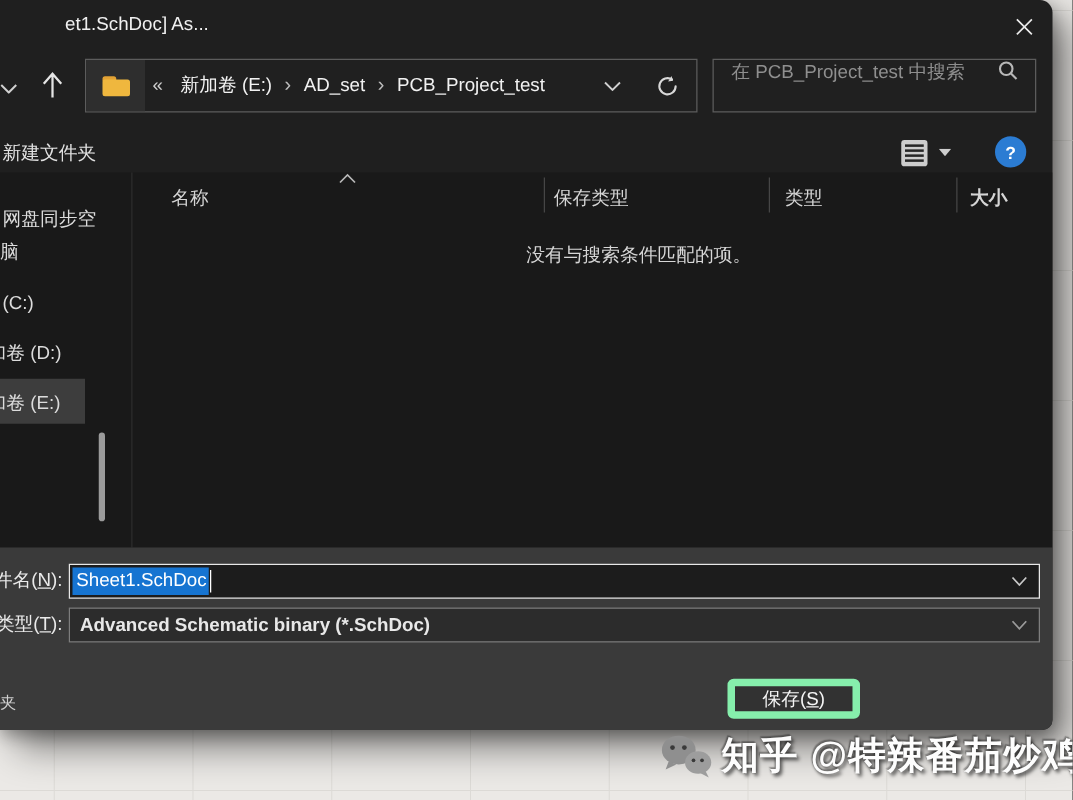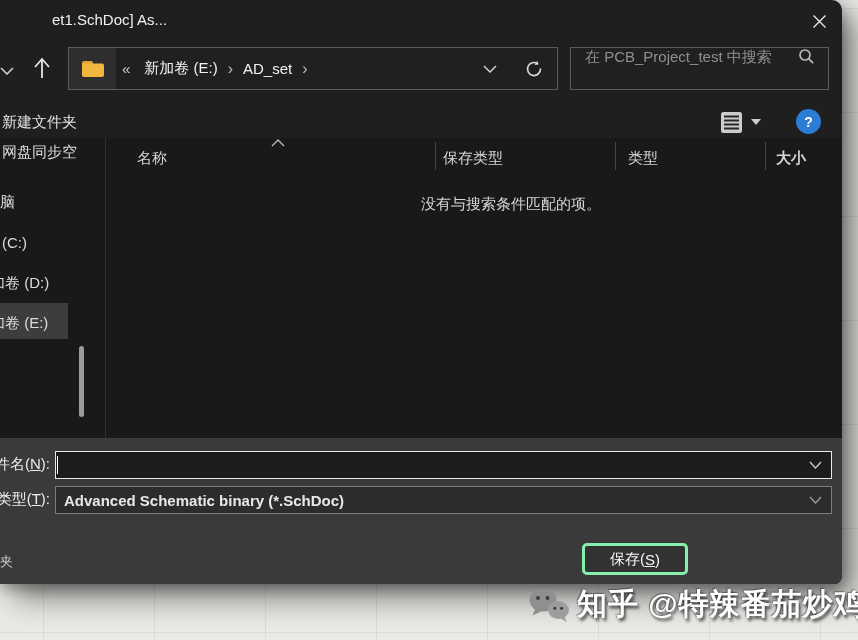--- a/index.html
+++ b/index.html
@@ -76,21 +76,21 @@
   }
   .fn-selection { background:#1674d1; color:#fff; padding:2px 2px 3px 3px; margin-left:2px; white-space:nowrap; }
   .text-caret { width:1px; height:18px; background:#fff; margin-left:1px; }
   .fld-chevron { position:absolute; right:9px; top:9px; }
   .ft-select {
     left:55px; top:48px; width:777px; height:28px; background:#2c2c2c;
     border:1px solid #7d7d7d; display:flex; align-items:center; cursor:pointer;
   }
   .ft-value { padding-left:8px; color:#e8e8e8; white-space:nowrap;font-weight:bold; }
   .btn {
-    top:105px; width:106px; height:32px; border:3px solid #86efac; border-radius:5px;
+    top:105px; width:106px; height:32px; border:6px solid #86efac; border-radius:5px;
     background:#323232; color:#f5f5f5; display:flex; align-items:center; justify-content:center;
     cursor:pointer; white-space:nowrap;
   }
   .btn-save { left:582px; } .btn-cancel { left:706px; }
   .hidden-frag { left:0; top:115px; font-size:13px; color:#cfcfcf; white-space:nowrap; }
   
   .watermark { position:absolute; left:528px; top:584px; display:flex; align-items:center; gap:7px; z-index:10; pointer-events:none; }
   .wm-text {
     font-size:30px; font-weight:bold; color:#fdfdfd; letter-spacing:1px; white-space:nowrap;
     text-shadow:2px 3px 3px rgba(0,0,0,.6), 0 0 2px rgba(0,0,0,.45), -1px -1px 1px rgba(0,0,0,.3);
@@ -133,20 +133,21 @@
           <path d="M1 4 a2 2 0 0 1 2-2 h7 a2 2 0 0 1 2 2 v2 h-11 z" fill="#e2a234"></path>
           <rect x="1" y="4.5" width="22" height="13.5" rx="2" fill="#efb73e"></rect>
         </svg>
       </span>
     </div>
     <span class="guillemet">«</span>
     <span class="crumb">新加卷 (E:)</span>
     <span class="crumb-sep">›</span>
     <span class="crumb">AD_set</span>
     <span class="crumb-sep">›</span>
+    <span class="crumb">PCB_Project_test</span>
     <span class="bc-spacer"></span>
     <span class="bc-chevron">
       <svg width="14" height="8" viewBox="0 0 14 8">
           <path d="M1 1 L7 7 L13 1" fill="none" stroke="#cfcfcf" stroke-width="1.5"></path>
         </svg>
     </span>
     <span class="refresh-btn">
       <svg width="18" height="18" viewBox="0 0 18 18">
         <path d="M15.5 9 A6.5 6.5 0 1 1 12.6 3.6" fill="none" stroke="#d8d8d8" stroke-width="1.7" stroke-linecap="round"></path>
         <path d="M12.2 0.8 L13.4 4.6 L9.5 5.1 Z" fill="#d8d8d8"></path>
@@ -183,21 +184,21 @@
         </svg>
     </span>
   </div>
   <div class="abs help-btn">
     <span>?</span>
   </div>
 
   <div class="abs browser">
     <div class="abs side-hl"></div>
 
-    <div class="abs side-item" style="left:2px; top:4px;">网盘同步空</div>
+    <div class="abs side-item" style="left:2px; top:28px;">网盘同步空</div>
     <div class="abs side-item" style="left:0; top:54px;">脑</div>
     <div class="abs side-item" style="left:2px; top:95px;">(C:)</div>
     <div class="abs side-item" style="left:-10px; top:135px;">加卷 (D:)</div>
     <div class="abs side-item" style="left:-10px; top:175px;">加卷 (E:)</div>
 
     <div class="abs v-scroll"></div>
     <div class="abs v-divider"></div>
 
     <div class="abs sort-caret">
       <svg width="16" height="9" viewBox="0 0 16 9">
@@ -213,20 +214,21 @@
     <div class="abs col-header col-size">大小</div>
 
     <div class="abs empty-msg">没有与搜索条件匹配的项。</div>
 
     <div class="abs h-scroll"></div>
   </div>
 
   <div class="abs panel">
     <div class="abs fld-label fn-label"><span>文件名(</span><span class="u">N</span><span>):</span></div>
     <div class="abs fn-input">
+      <span class="fn-selection">Sheet1.SchDoc</span>
       <span class="text-caret"></span>
       <span class="fld-chevron">
         <svg width="13" height="8" viewBox="0 0 13 8">
             <path d="M1 1 L6.5 7 L12 1" fill="none" stroke="#c8c8c8" stroke-width="1.4"></path>
           </svg>
       </span>
     </div>
 
     <div class="abs fld-label ft-label"><span>保存类型(</span><span class="u">T</span><span>):</span></div>
     <div class="abs ft-select">

